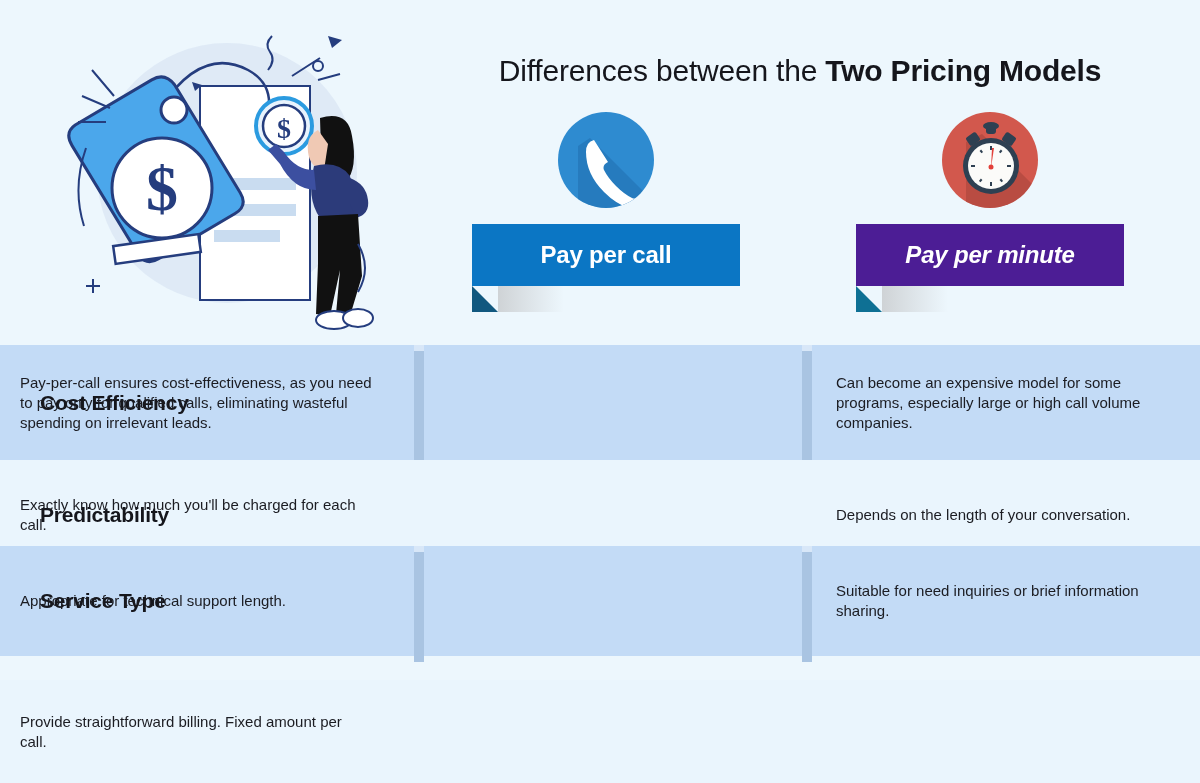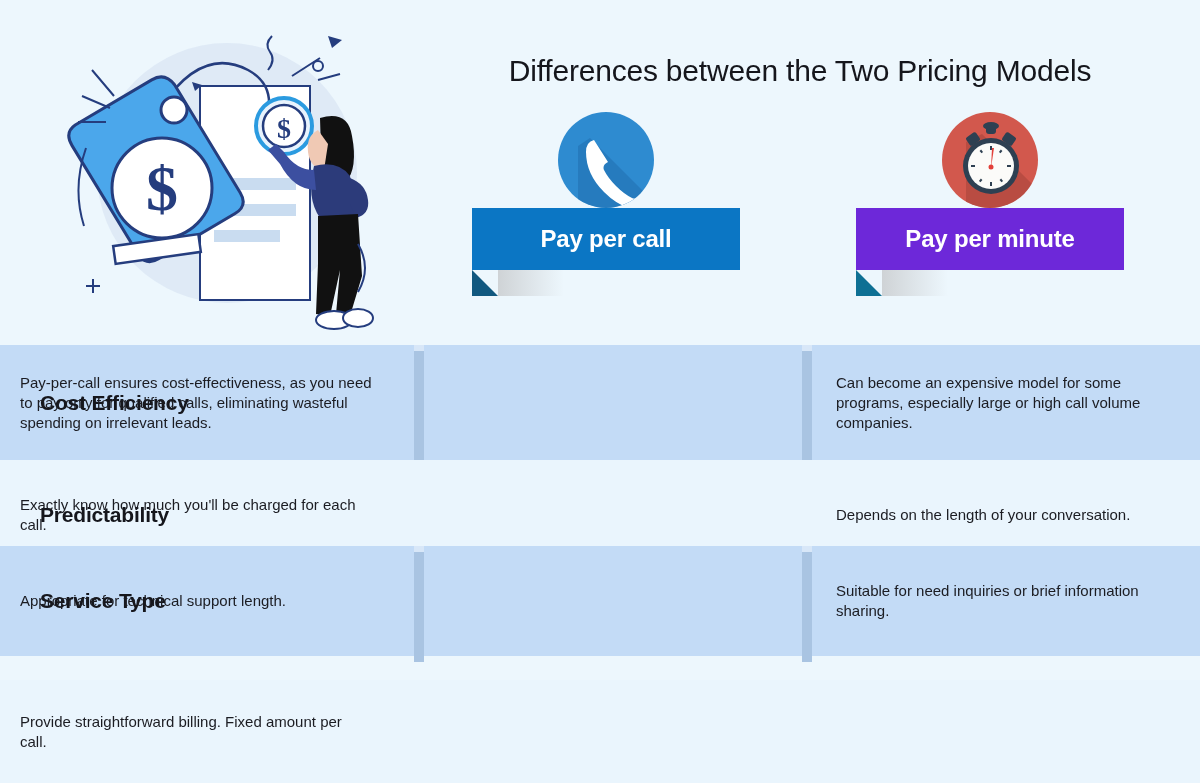--- a/index.html
+++ b/index.html
@@ -29,21 +29,21 @@
     top: 52px;
     width: 760px;
     text-align: center;
     font-size: 30px;
     line-height: 38px;
     color: #15161c;
     letter-spacing: -0.2px;
     white-space: nowrap;
   }
   .title .t-light { font-weight: 400; }
-  .title .t-bold  { font-weight: 400; }
+  .title .t-bold  { font-weight: 700; }
 
   
   .illus {
     position: absolute;
     left: 52px;
     top: 18px;
     width: 340px;
     height: 320px;
   }
   .illus svg { display:block; width:100%; height:100%; }
@@ -59,31 +59,32 @@
     margin: 0 auto;
     position: relative;
     overflow: hidden;
   }
   .icon-circle.phone  { background: #2E8BD0; }
   .icon-circle.watch  { background: #D2584D; }
   .icon-circle svg { position:absolute; left:0; top:0; }
 
   .ribbon {
     position: relative;
+    margin-top: 16px;
     height: 62px;
     display: flex;
     align-items: center;
     justify-content: center;
     color: #ffffff;
     font-size: 24px;
     font-weight: 700;
     letter-spacing: -0.2px;
   }
   .ribbon.blue  { background: #0B76C4; }
-  .ribbon.teal  { background: #6d28d9; }
+  .ribbon.teal  { background: #4c1d95; font-style: italic; }
   .ribbon .fold {
     position: absolute;
     left: 0; top: 62px;
     width: 0; height: 0;
     border-style: solid;
     border-width: 26px 0 0 26px;
   }
   .ribbon.blue .fold { border-color: transparent transparent transparent #11587F; }
   .ribbon.teal .fold { border-color: transparent transparent transparent #0E7094; }
   .ribbon .tailshadow {

